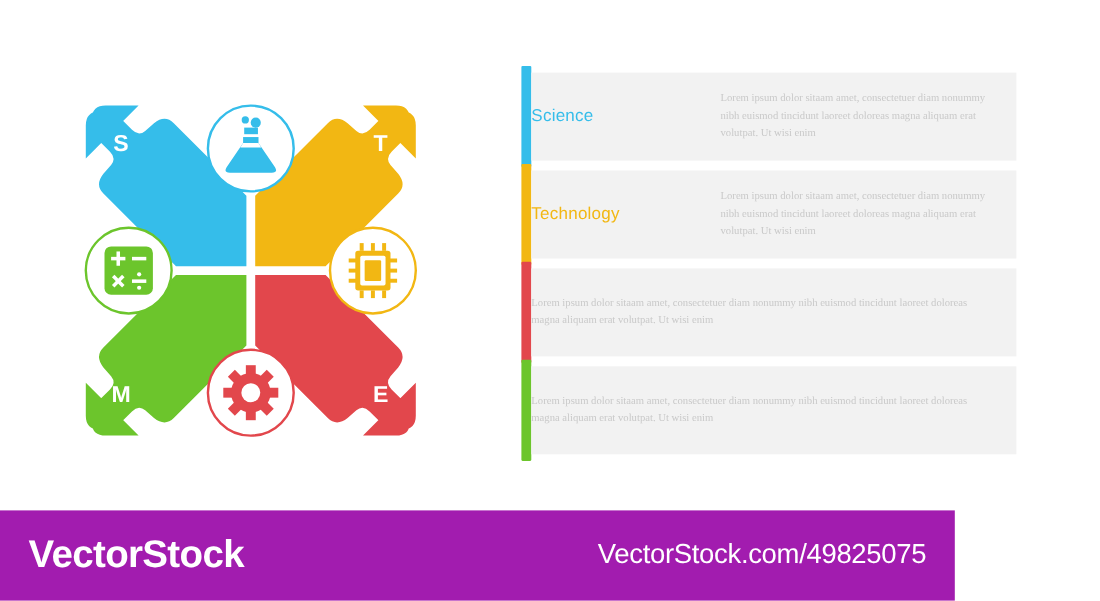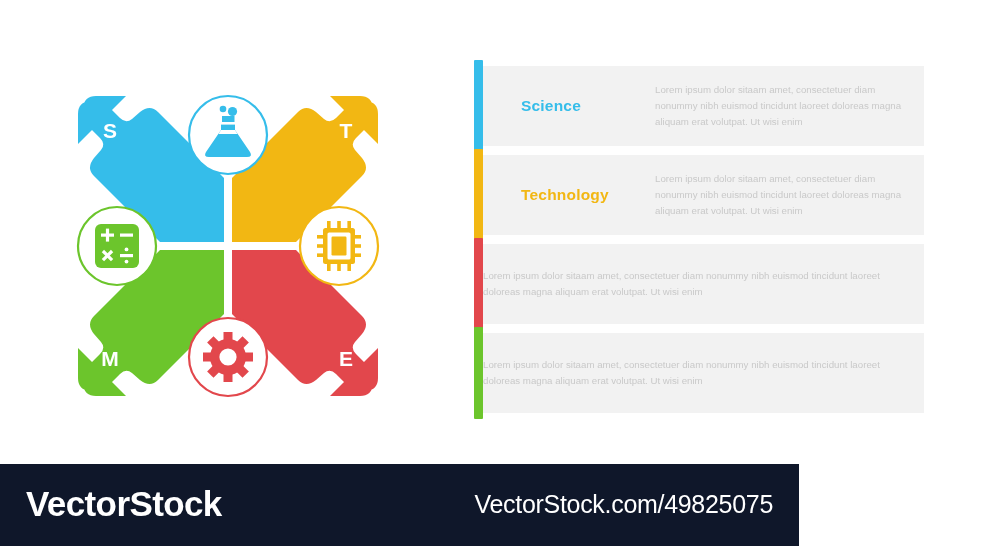--- a/index.html
+++ b/index.html
@@ -57,42 +57,41 @@
     left: 9px;
     top: 0;
     right: 0;
     height: 80px;
     background: #f2f2f2;
     display: flex;
     align-items: center;
   }
   .panel-title {
     width: 172px;
-    padding-left: 38px;
     box-sizing: border-box;
     font-size: 15.5px;
-    font-weight: bold;
+    font-weight: normal;
     letter-spacing: 0.2px;
   }
   .panel-desc {
     flex: 1;
     padding-right: 22px;
     font-size: 9.7px;
     line-height: 1.62;
     color: #c9c9c9;
-    font-family: Liberation Sans, sans-serif;
+    font-family: Liberation Serif, serif;
   }
   
   #watermark {
     position: absolute;
     left: 0;
     top: 464px;
-    width: 799px;
+    width: 868px;
     height: 82px;
-    background: #0f172a;
+    background: #a21caf;
   }
   #wm-logo {
     position: absolute;
     left: 26px;
     top: 20px;
     color: #ffffff;
     font-size: 35px;
     font-weight: bold;
     letter-spacing: -0.6px;
     font-family: "Liberation Sans", sans-serif;

